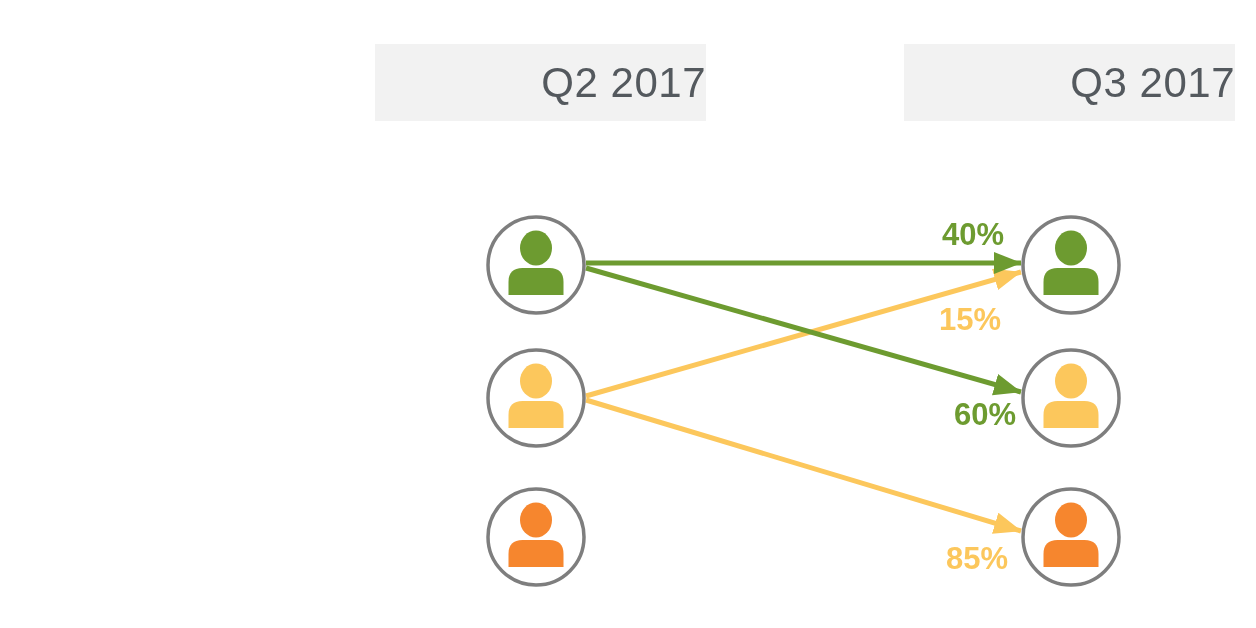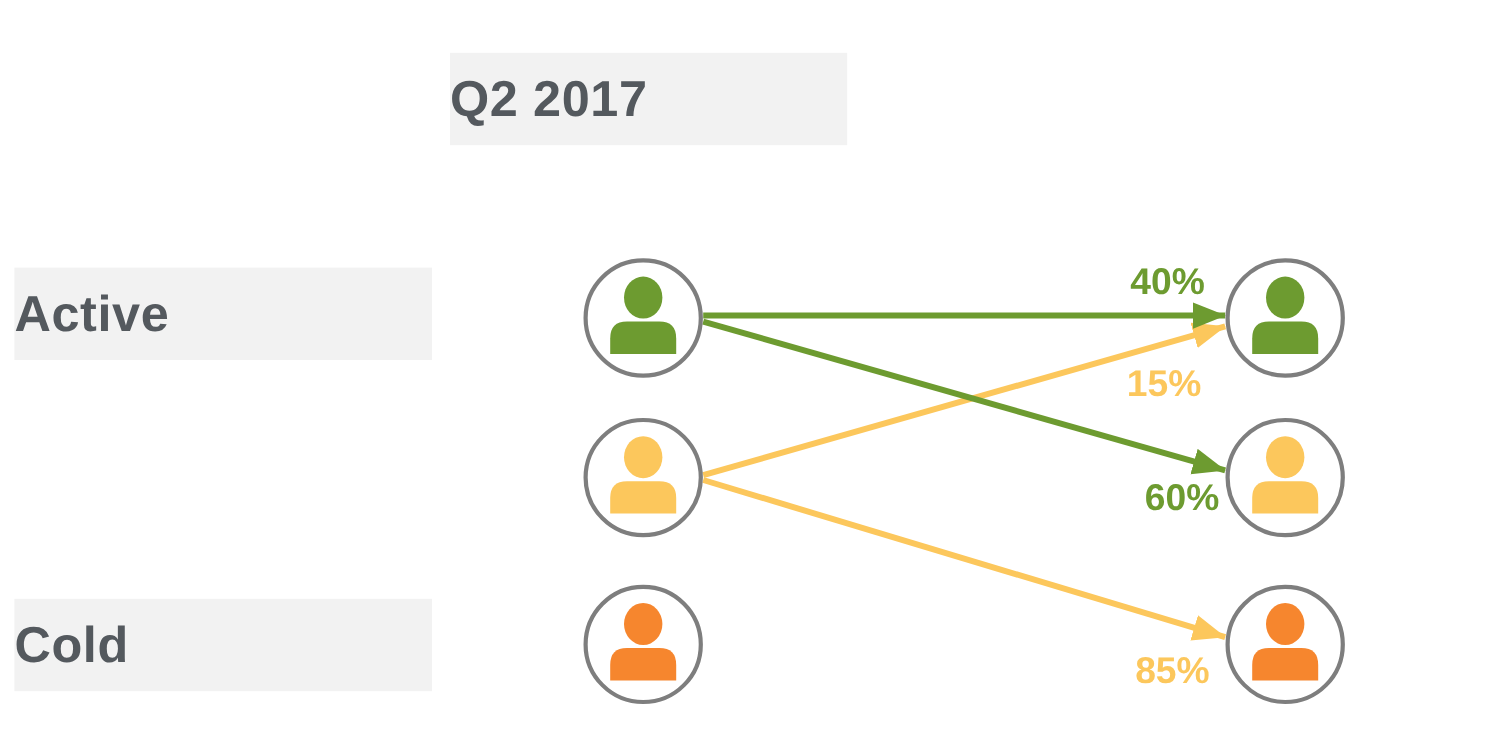--- a/index.html
+++ b/index.html
@@ -9,22 +9,22 @@
     height: 628px;
     overflow: hidden;
     background: #ffffff;
     font-family: "Liberation Sans", sans-serif;
   }
   .label-box {
     position: absolute;
     background: #f2f2f2;
     display: flex;
     align-items: center;
-    justify-content: flex-start;
-    font-weight: bold;
+    justify-content: flex-end;
+    font-weight: normal;
     font-size: 42px;
     color: #54595e;
     letter-spacing: 0.5px;
   }
   .hdr { top: 44px; width: 331px; height: 77px; }
   .row-label { left: 12px; width: 348px; height: 77px; }
   #diagram-svg { position: absolute; left: 0; top: 0; }
   .pct-label {
     font-family: "Liberation Sans", sans-serif;
     font-weight: bold;
@@ -32,27 +32,24 @@
   }
 </style>
 </head>
 <body>
 
 <div class="stage">
 
   <div class="label-box hdr" style="left:375px">
     <span>Q2 2017</span>
   </div>
+  <div class="label-box hdr" style="left:904px">
+    <span>Q3 2017</span>
+  </div>
 
-  <div class="label-box row-label" style="top:223px">
-    <span>Active</span>
-  </div>
-  <div class="label-box row-label" style="top:499px">
-    <span>Cold</span>
-  </div>
 
   <svg id="diagram-svg" width="1256" height="628" viewBox="0 0 1256 628">
       <defs>
         <marker id="arrow-green" markerUnits="strokeWidth" markerWidth="6" markerHeight="4.6" refX="5.4" refY="2.2" orient="auto">
           <path d="M0,0 L5.5,2.2 L0,4.4 Z" fill="#6d9b30"></path>
         </marker>
         <marker id="arrow-yellow" markerUnits="strokeWidth" markerWidth="6" markerHeight="4.6" refX="5.4" refY="2.2" orient="auto">
           <path d="M0,0 L5.5,2.2 L0,4.4 Z" fill="#fcc75c"></path>
         </marker>
       </defs>

